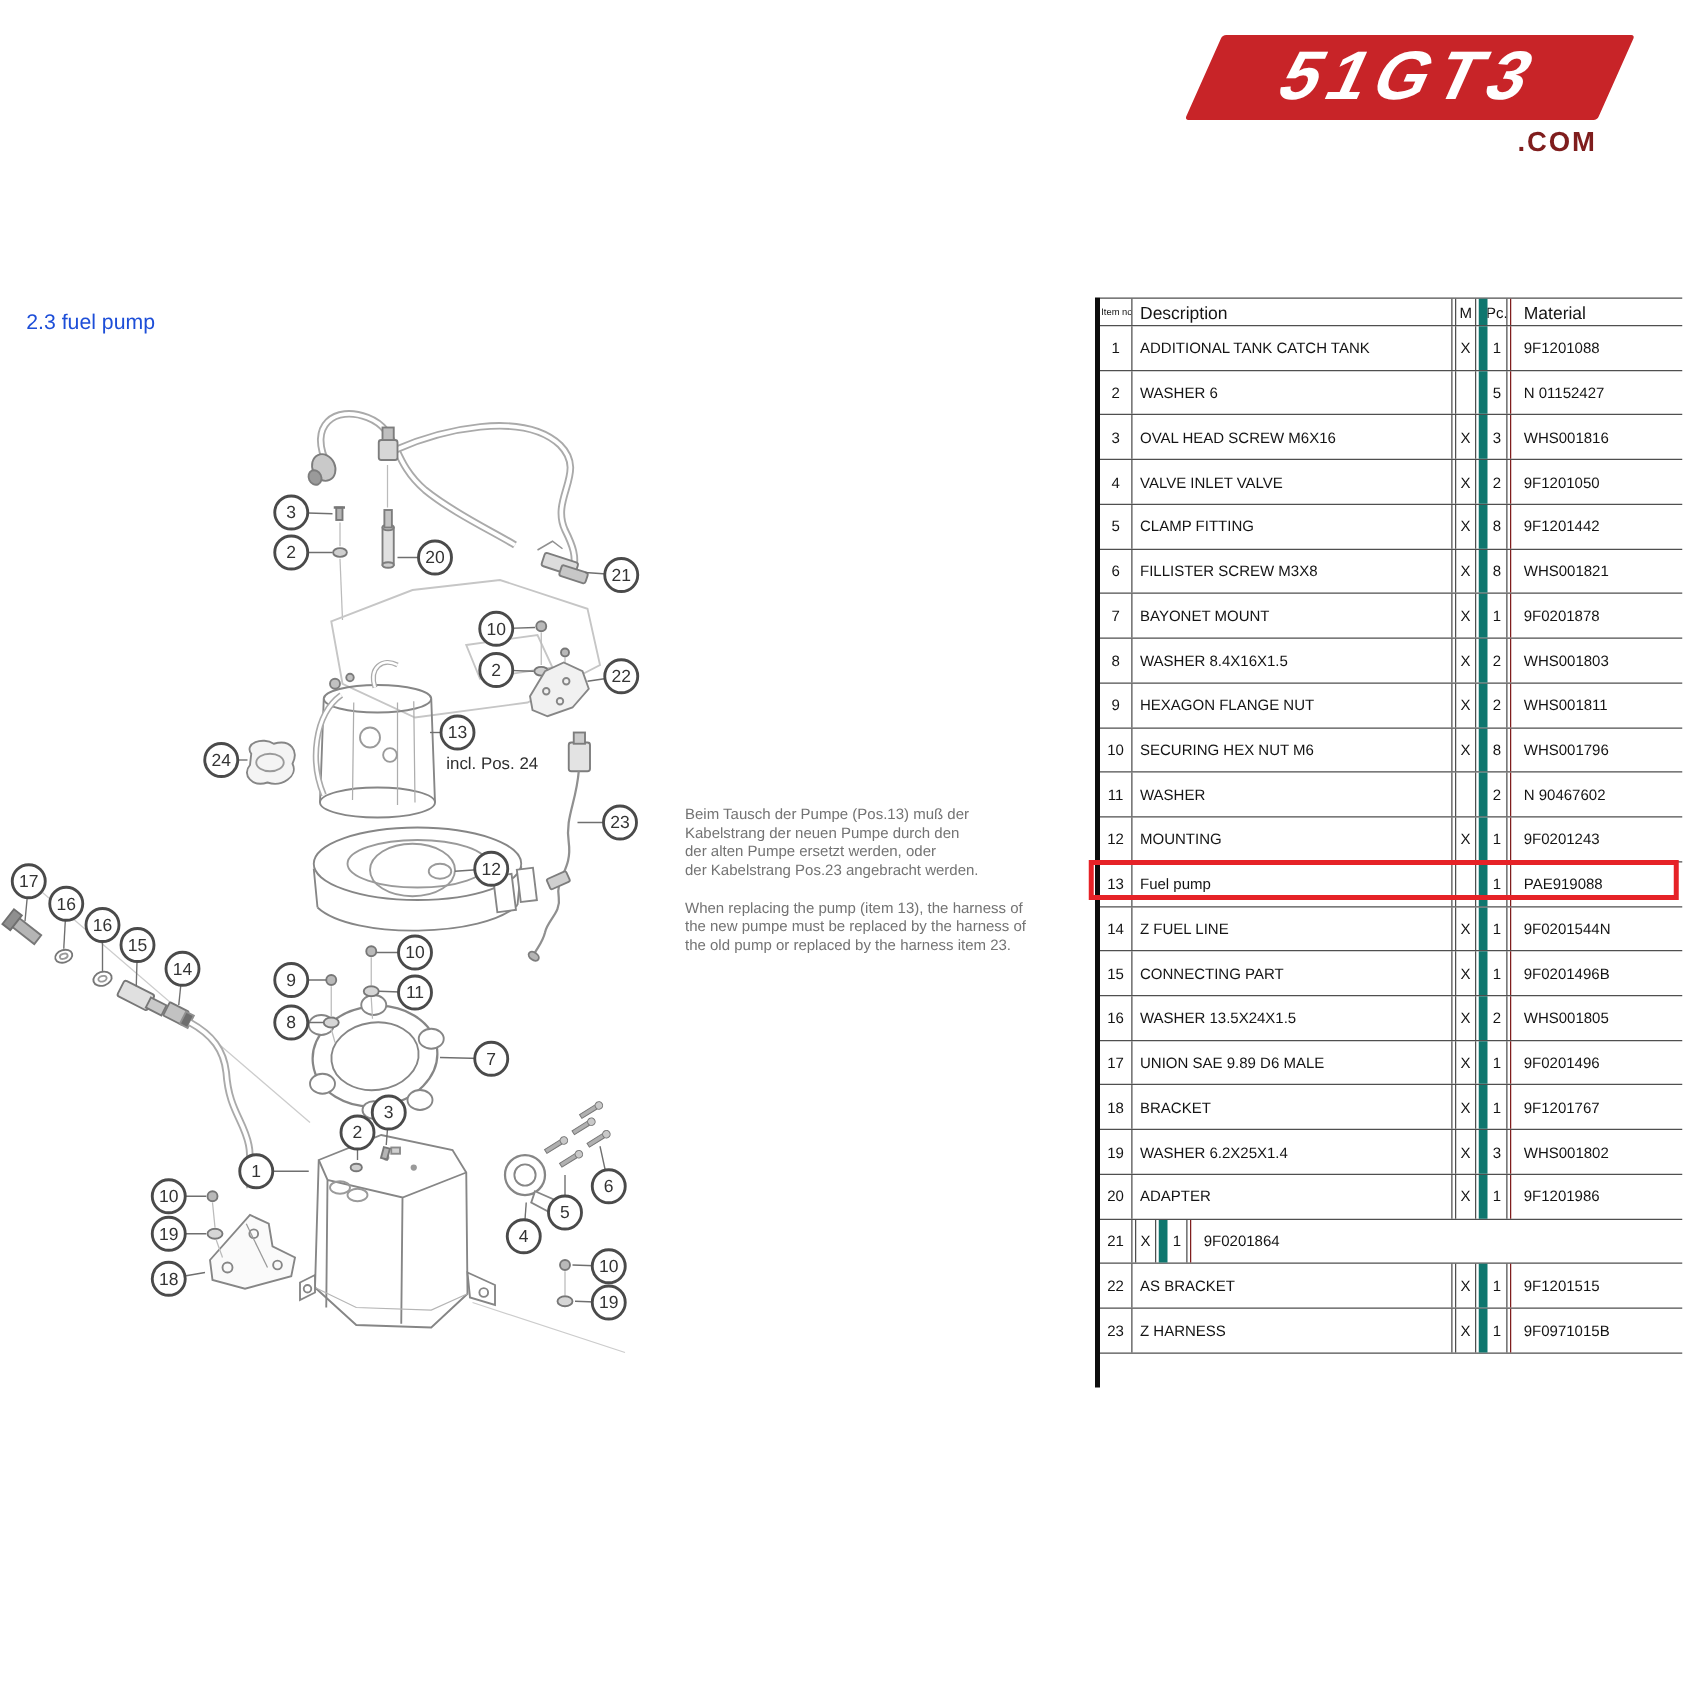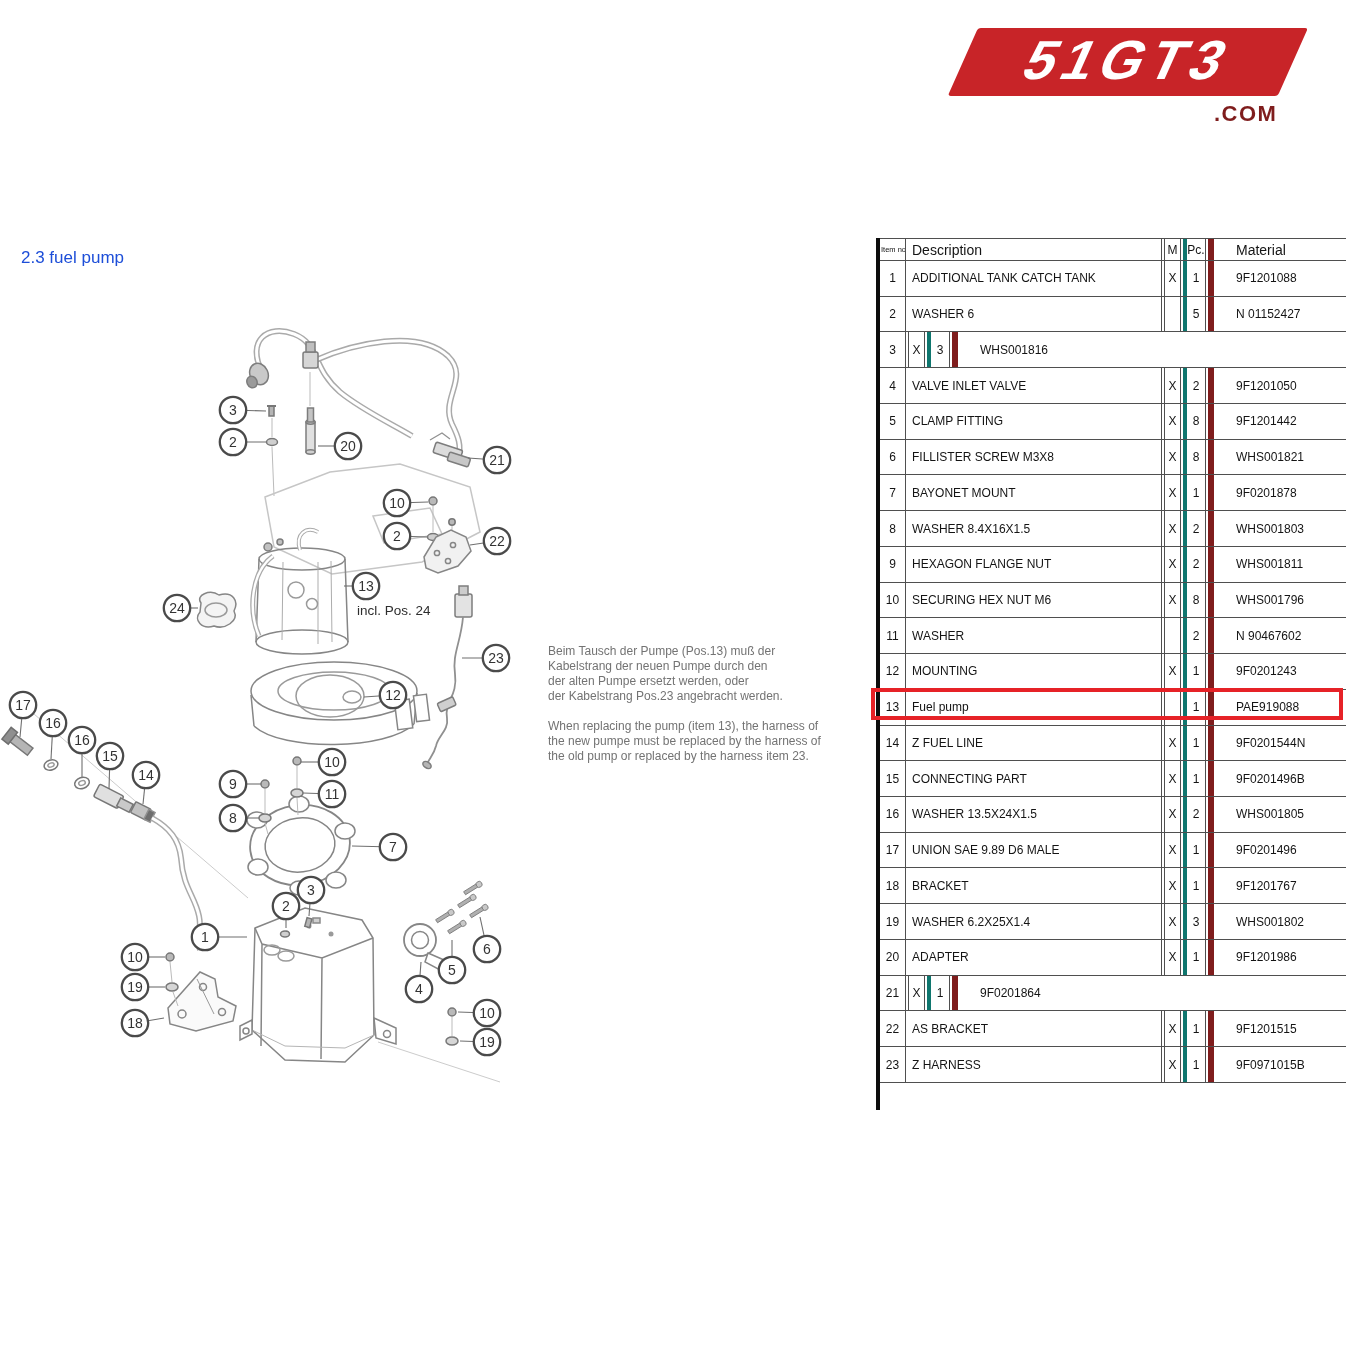--- a/index.html
+++ b/index.html
@@ -31,23 +31,23 @@
   #parts-table { left:876px; top:238px; width:470px; height:872px;
     border-left:4px solid #0d0d0d; font-size:12px; color:#141414; }
   .t-row { display:flex; align-items:stretch; border-bottom:1px solid #4f4f4f; }
   .t-header { height:23px; border-top:1px solid #4f4f4f; }
   .t-body-row { height:35.74px; }
   .cell { display:flex; align-items:center; overflow:hidden; white-space:nowrap; }
   .c-item { width:26px; border-right:1px solid #4f4f4f; justify-content:center; }
   .c-desc { width:256px; border-right:1px solid #4f4f4f; padding-left:6px; }
   .c-m   { width:17px; margin-left:2px; border-left:1px solid #4f4f4f;
            border-right:1px solid #4f4f4f; justify-content:center; }
-  .c-pc  { width:23px; margin-left:2px; border-left:4px solid #0f766e;
+  .c-pc  { width:23px; margin-left:2px; border-left:7px solid #0f766e;
            border-right:1px solid #4f4f4f; justify-content:center; }
-  .c-mat { flex:1; margin-left:2px; border-left:6px solid #7f1d1d; padding-left:22px;text-align:center; }
+  .c-mat { flex:1; margin-left:2px; border-left:1px solid #7f1d1d; padding-left:10px;text-align:center; }
   .t-header .c-item { font-size:7.5px; justify-content:flex-start; padding-left:1px; }
   .t-header .c-desc, .t-header .c-mat { font-size:14px; }
   .hl { position:relative; }
   .hl::after { content:""; position:absolute; left:-9px; right:3px; top:-2px; bottom:5px;
     border:4px solid #e62227; pointer-events:none; }
 </style>
 </head>
 <body>
 
 <div class="abs" id="logo-band">
@@ -388,20 +388,21 @@
       </div>
       <div class="t-row t-body-row">
         <div class="cell c-item">2</div>
         <div class="cell c-desc">WASHER 6</div>
         <div class="cell c-m"></div>
         <div class="cell c-pc">5</div>
         <div class="cell c-mat">N 01152427</div>
       </div>
       <div class="t-row t-body-row">
         <div class="cell c-item">3</div>
+        <div class="cell c-desc">OVAL HEAD SCREW M6X16</div>
         <div class="cell c-m">X</div>
         <div class="cell c-pc">3</div>
         <div class="cell c-mat">WHS001816</div>
       </div>
       <div class="t-row t-body-row">
         <div class="cell c-item">4</div>
         <div class="cell c-desc">VALVE INLET VALVE</div>
         <div class="cell c-m">X</div>
         <div class="cell c-pc">2</div>
         <div class="cell c-mat">9F1201050</div>

